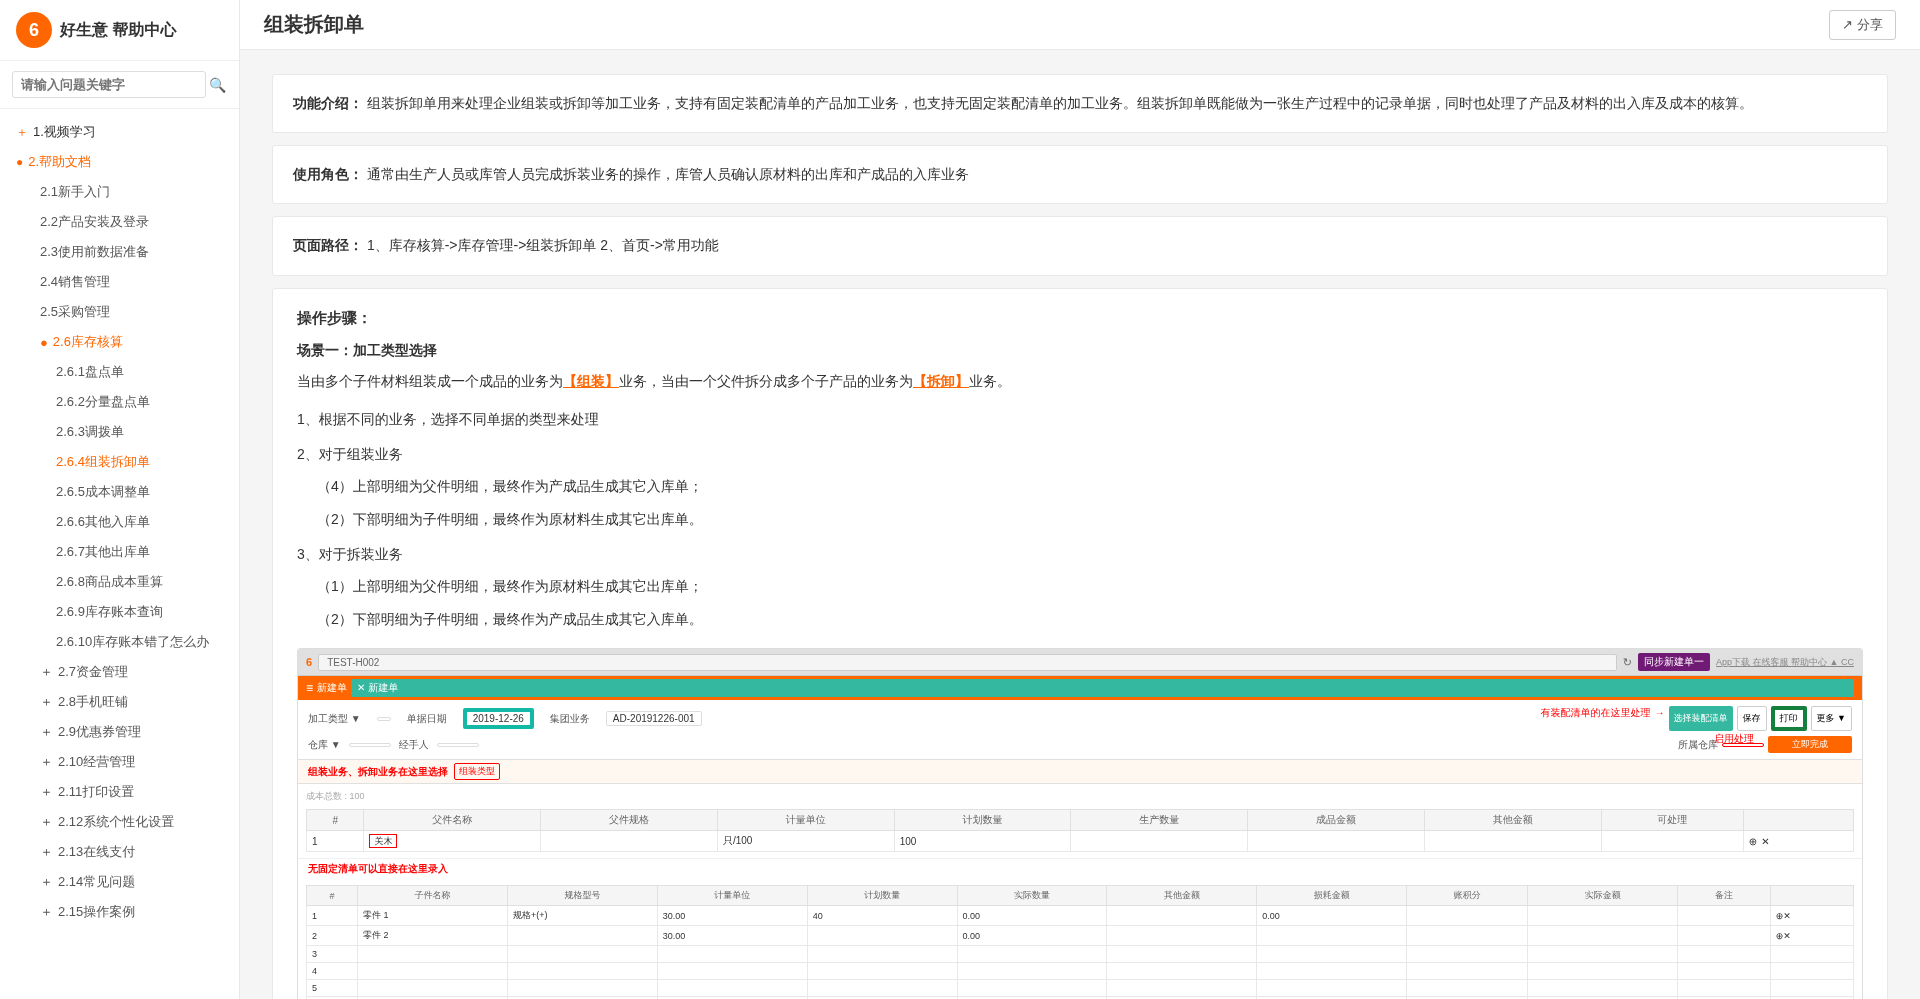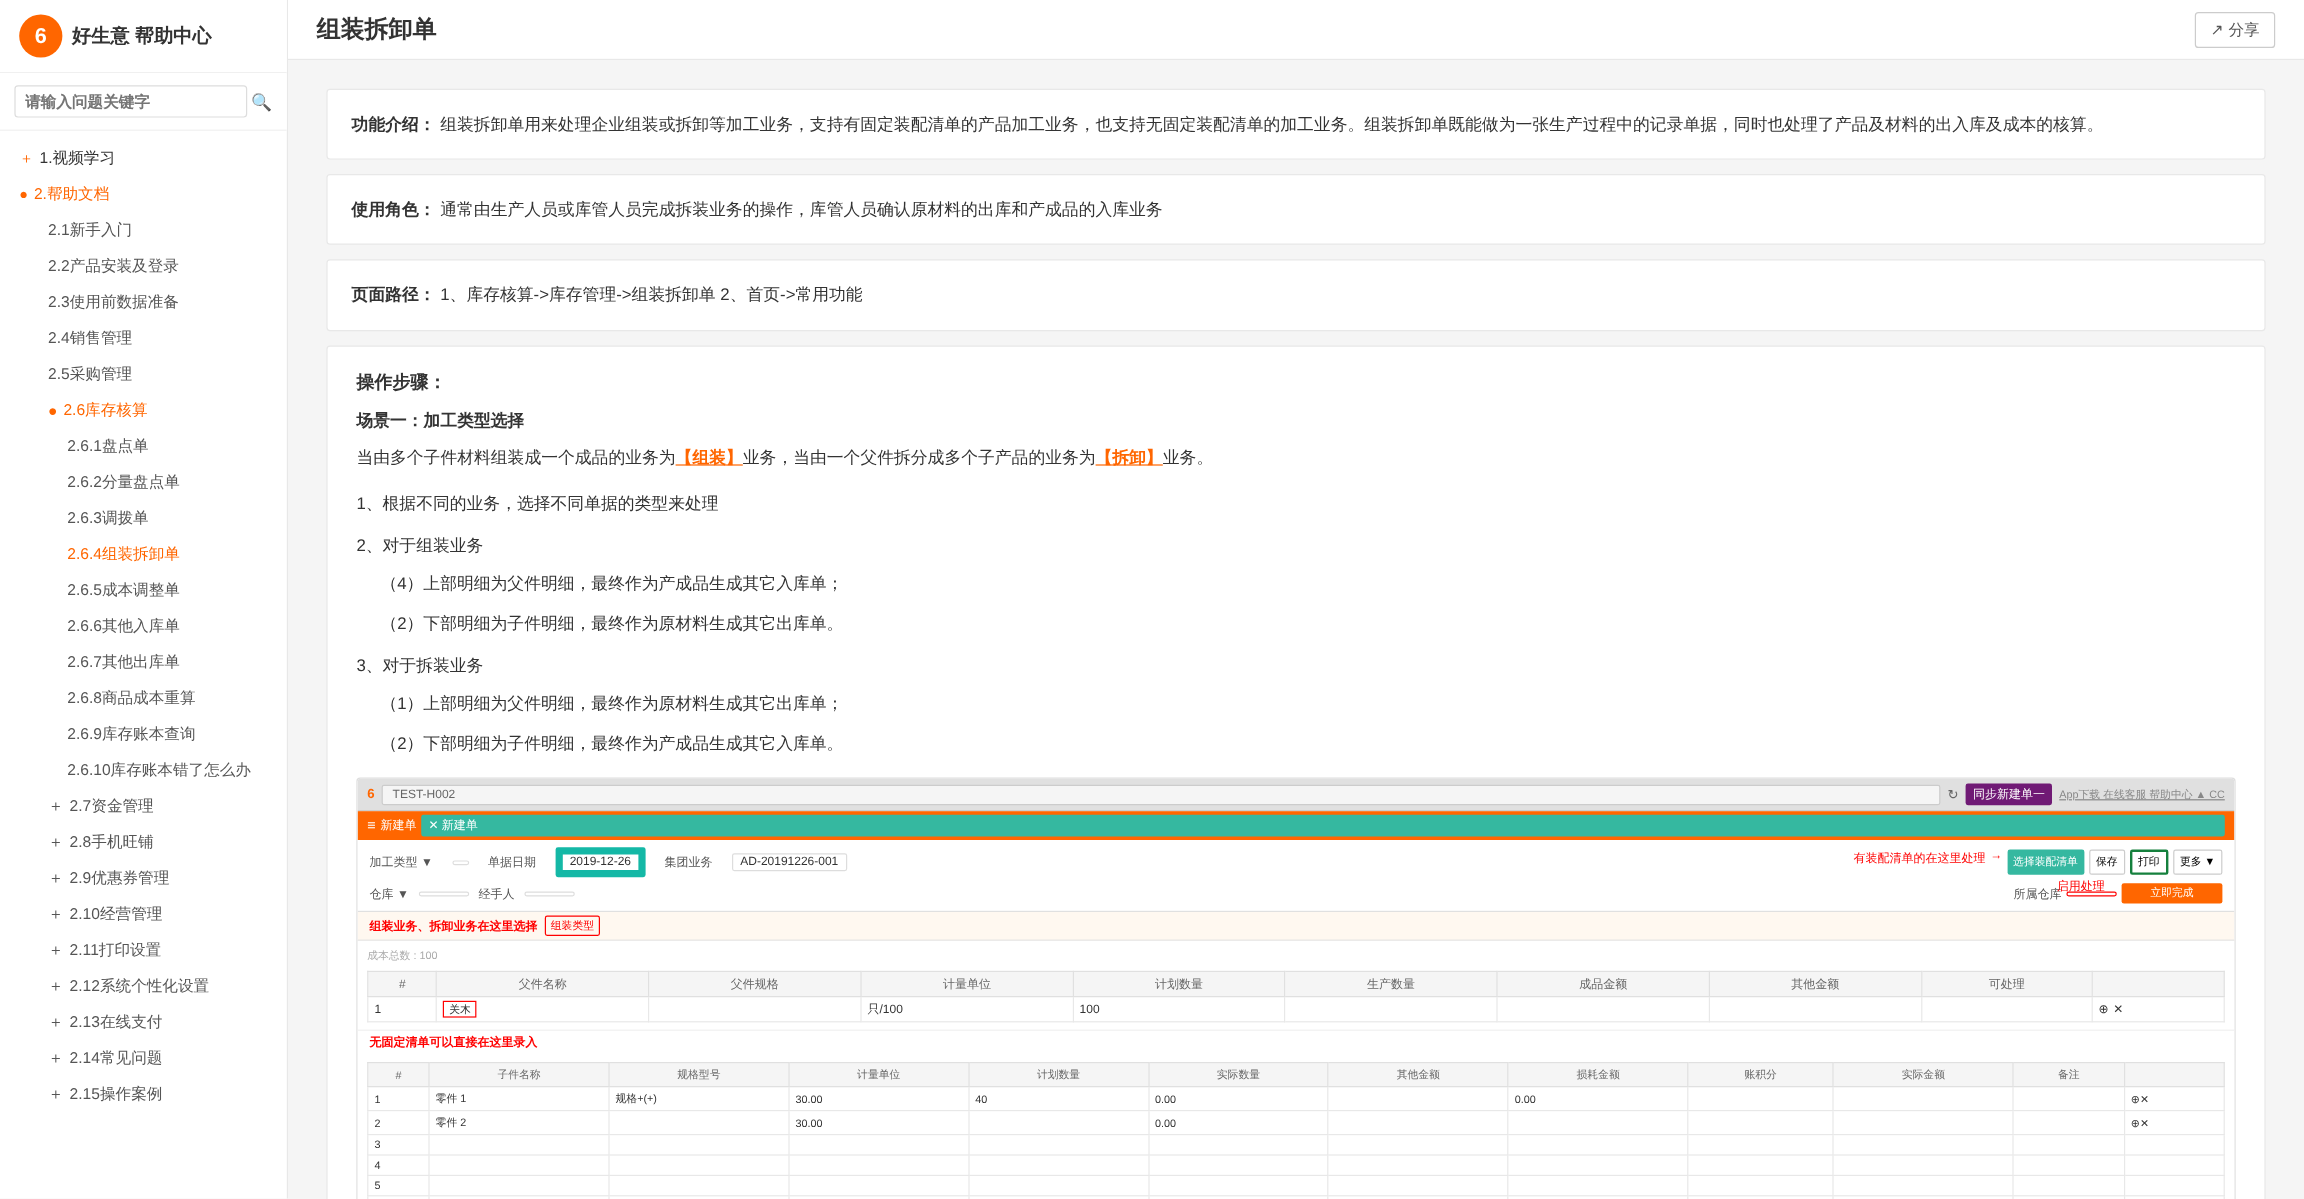--- a/index.html
+++ b/index.html
@@ -460,30 +460,30 @@
               <span>✕ 新建单</span>
             </div>
           </div>
 
           <div style="position:relative;background:#fff;border-bottom:1px solid #e0e0e0;padding:6px 10px;">
 
             <div style="display:flex;align-items:center;gap:16px;flex-wrap:wrap;font-size:10px;">
               <span style="color:#555;">加工类型 ▼</span>
               <span style="border:1px solid #ddd;padding:1px 6px;border-radius:2px;font-size:10px;"></span>
               <span style="color:#555;">单据日期</span>
-              <span style="border:6px solid #14b8a6;padding:1px 6px;border-radius:2px;font-size:10px;">2019-12-26</span>
+              <span style="border:4px solid #14b8a6;padding:1px 6px;border-radius:2px;font-size:10px;">2019-12-26</span>
               <span style="color:#555;">集团业务</span>
               <span style="border:1px solid #ddd;padding:1px 6px;border-radius:2px;font-size:10px;">AD-20191226-001</span>
 
               <div style="margin-left:auto;display:flex;gap:4px;font-size:10px;">
                 <span style="color:red;font-size:10px;">有装配清单的在这里处理</span>
                 <span style="color:red;">→</span>
                 <button style="background:#35b8a0;color:#fff;border:none;border-radius:2px;padding:2px 5px;font-size:9px;">选择装配清单</button>
                 <button style="border:1px solid #ccc;background:#fff;border-radius:2px;padding:2px 5px;font-size:9px;">保存</button>
-                <button style="border:2px solid #15803d;background:#fff;border-radius:2px;padding:2px 5px;font-size:9px;">打印</button>
+                <button style="border:4px solid #15803d;background:#fff;border-radius:2px;padding:2px 5px;font-size:9px;">打印</button>
                 <button style="border:1px solid #ccc;background:#fff;border-radius:2px;padding:2px 5px;font-size:9px;">更多 ▼</button>
               </div>
             </div>
 
             <div style="display:flex;align-items:center;gap:8px;margin-top:5px;font-size:10px;">
               <span style="color:#555;">仓库 ▼</span>
               <span style="border:1px solid #ddd;padding:1px 20px;border-radius:2px;font-size:10px;"></span>
               <span style="color:#555;">经手人</span>
               <span style="border:1px solid #ddd;padding:1px 20px;border-radius:2px;font-size:10px;"></span>
 

